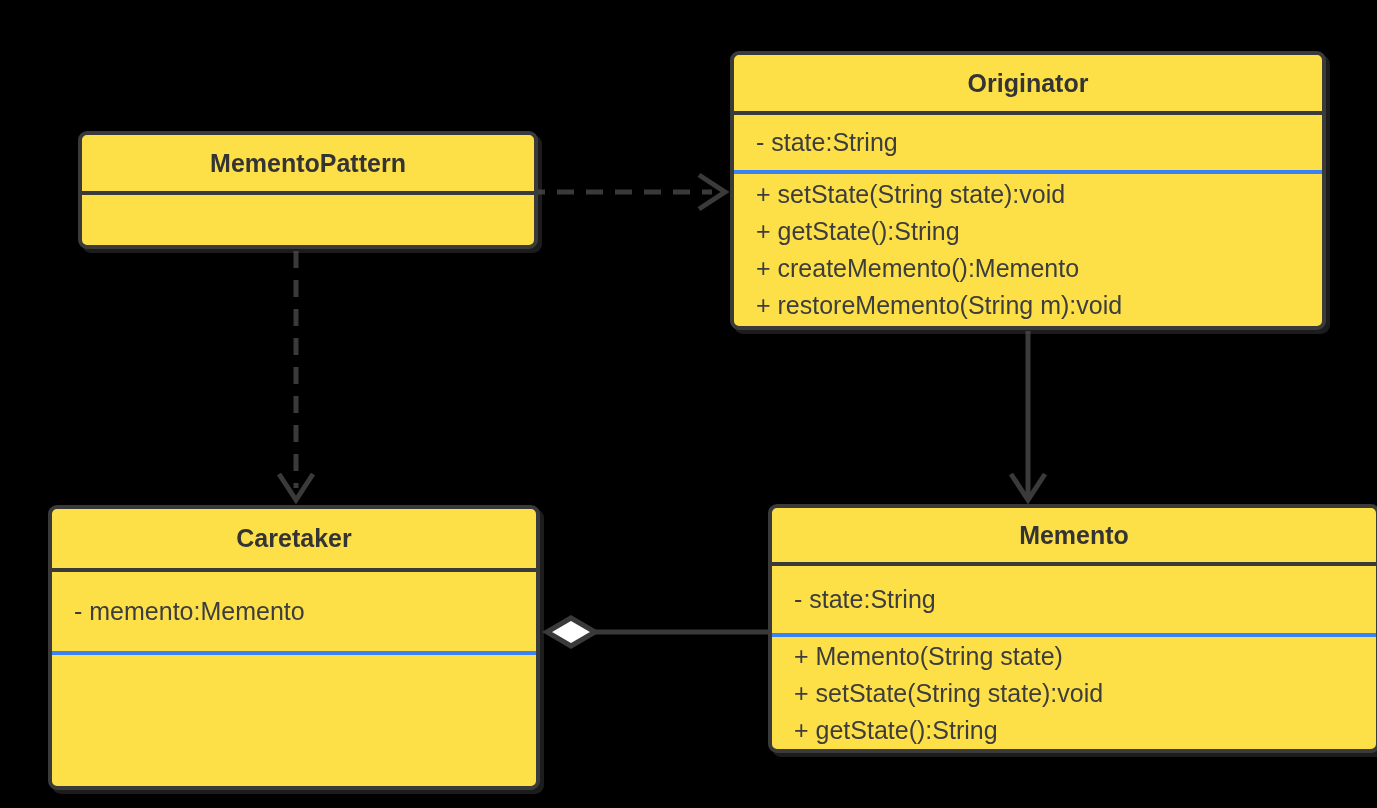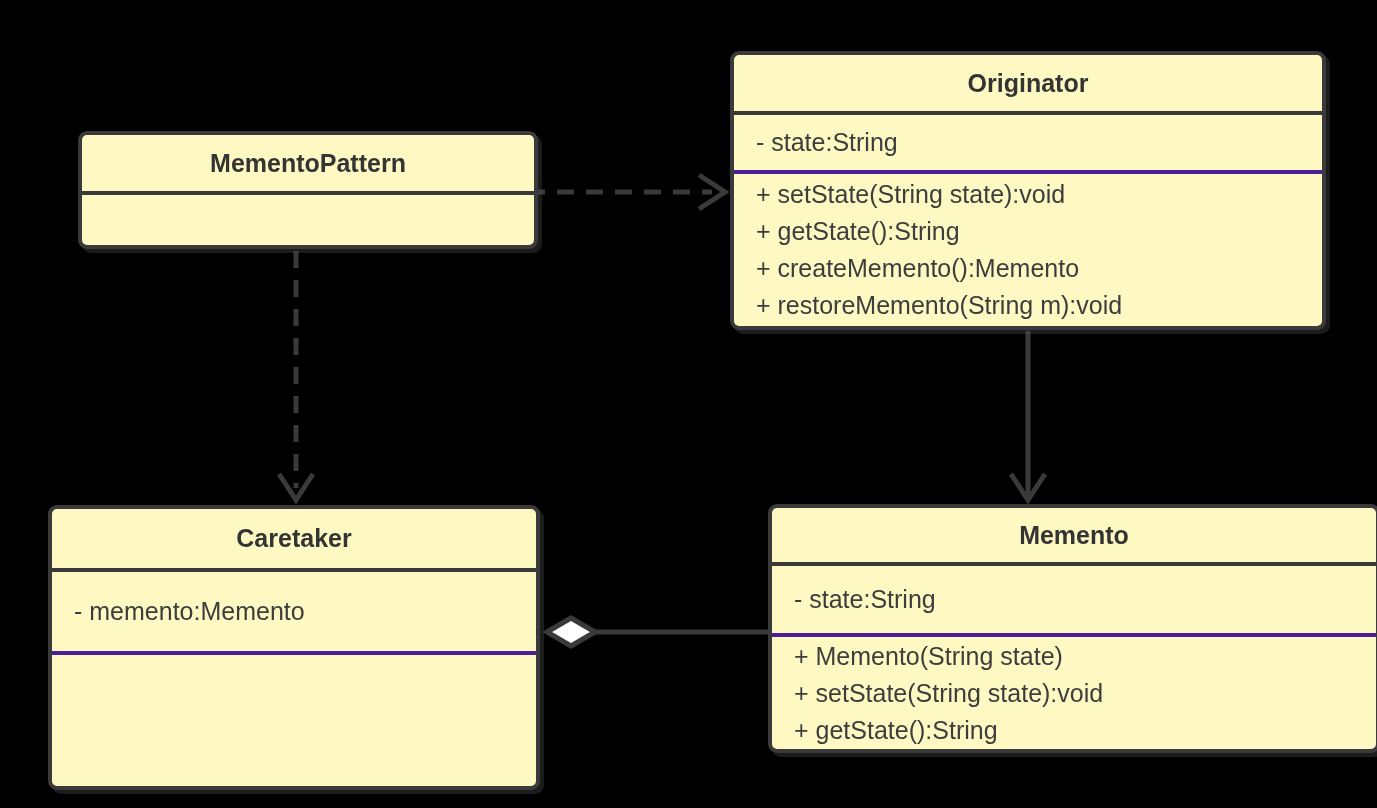--- a/index.html
+++ b/index.html
@@ -12,21 +12,21 @@
   }
   #canvas {
     position: relative;
     width: 1377px;
     height: 808px;
     background: #000000;
     overflow: hidden;
   }
   .class-box {
     position: absolute;
-    background: #fef9c3;
+    background: #fde047;
     border: 4px solid #3a3a3a;
     border-radius: 9px;
     box-sizing: border-box;
     box-shadow: 4px 4px 0 rgba(80,80,80,0.35);
     display: flex;
     flex-direction: column;
     color: #3d3d3d;
     z-index: 2;
   }
   .class-title {
@@ -44,21 +44,21 @@
     display: flex;
     flex-direction: column;
     justify-content: center;
     padding-left: 22px;
     padding-right: 10px;
     font-size: 25px;
     line-height: 37px;
     flex: 1 1 auto;
     box-sizing: border-box;
   }
-  .compartment.with-divider { border-bottom: 4px solid #4c1d95; }
+  .compartment.with-divider { border-bottom: 4px solid #3b82f6; }
   .member { white-space: nowrap; }
 
   
   #box-mementopattern { left: 66px;  top: 131px; width: 460px; height: 118px; margin-left: 12px; }
   #box-mementopattern .class-title { height: 56px; }
 
   #box-originator { left: 730px; top: 51px;  width: 596px; height: 279px; }
   #box-originator .class-title { height: 56px; }
   #box-originator .attrs   { flex: 0 0 59px; }
   #box-originator .methods { flex: 1 1 auto; }

